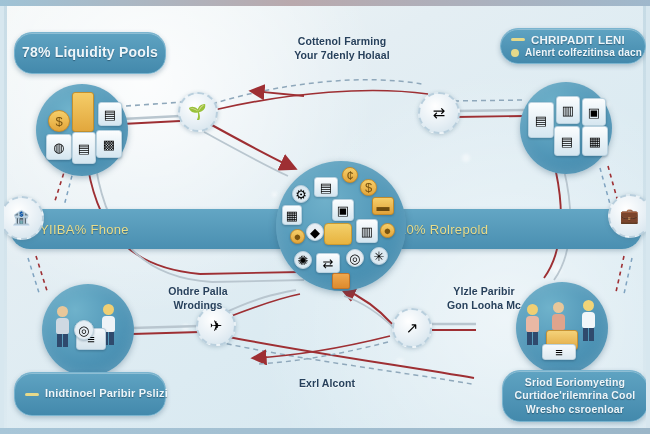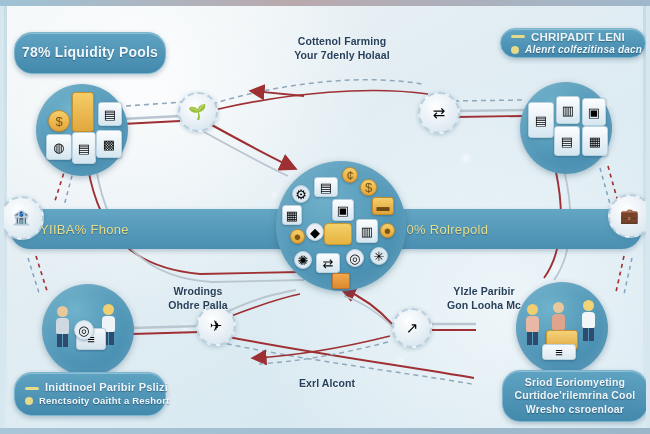--- a/index.html
+++ b/index.html
@@ -307,56 +307,52 @@
       <span>🏦</span>
     </div>
     <div class="minode" style="left:604px;top:188px;width:40px;height:40px;">
       <span>💼</span>
     </div>
 
     <div class="pill" style="left:10px;top:26px;width:152px;height:42px;">
       <div class="t big">78% Liquidity Pools</div>
     </div>
 
-    <div class="pill" style="left:496px;top:22px;width:146px;height:30px;align-items:flex-start;">
+    <div class="pill" style="left:496px;top:22px;width:146px;height:36px;align-items:flex-start;">
       <div class="legrow">
         <span class="swatch-line"></span>
         <span class="t">CHRIPADIT LENI</span>
       </div>
       <div class="legrow">
         <span class="swatch-dot"></span>
-        <span class="t" style="font-size:10px;font-style:italic;">Alenrt colfezitinsa dacn</span>
+        <span class="t" style="font-size:10px;">Alenrt colfezitinsa dacn</span>
       </div>
     </div>
 
     <div class="pill" style="left:10px;top:366px;width:152px;height:44px;align-items:flex-start;">
       <div class="legrow">
         <span class="swatch-line"></span>
         <span class="t" style="font-size:11px;">Inidtinoel Paribir Pslizi</span>
       </div>
-      <div class="legrow">
-        <span class="swatch-dot"></span>
-        <span class="t" style="font-size:9.5px;">Renctsoity Oaitht a Reshort</span>
-      </div>
     </div>
 
     <div class="pill" style="left:498px;top:364px;width:146px;height:52px;">
       <div class="t" style="font-size:10.5px;">Sriod Eoriomyeting</div>
       <div class="t" style="font-size:10.5px;">Curtidoe'rilemrina Cool</div>
       <div class="t" style="font-size:10.5px;">Wresho csroenloar</div>
     </div>
 
     <div class="lbl" style="left:278px;top:28px;width:120px;">
       <div>Cottenol Farming</div>
       <div>Your 7denly Holaal</div>
     </div>
 
     <div class="lbl" style="left:140px;top:278px;width:108px;">
+      <div>Ohdre Palla</div>
       <div>Wrodings</div>
-      <div>Ohdre Palla</div>
     </div>
 
     <div class="lbl" style="left:424px;top:278px;width:112px;">
       <div>Ylzle Paribir</div>
       <div>Gon Looha Mc</div>
     </div>
 
     <div class="lbl" style="left:268px;top:370px;width:110px;">
       <div>Exrl Alcont</div>
     </div>

